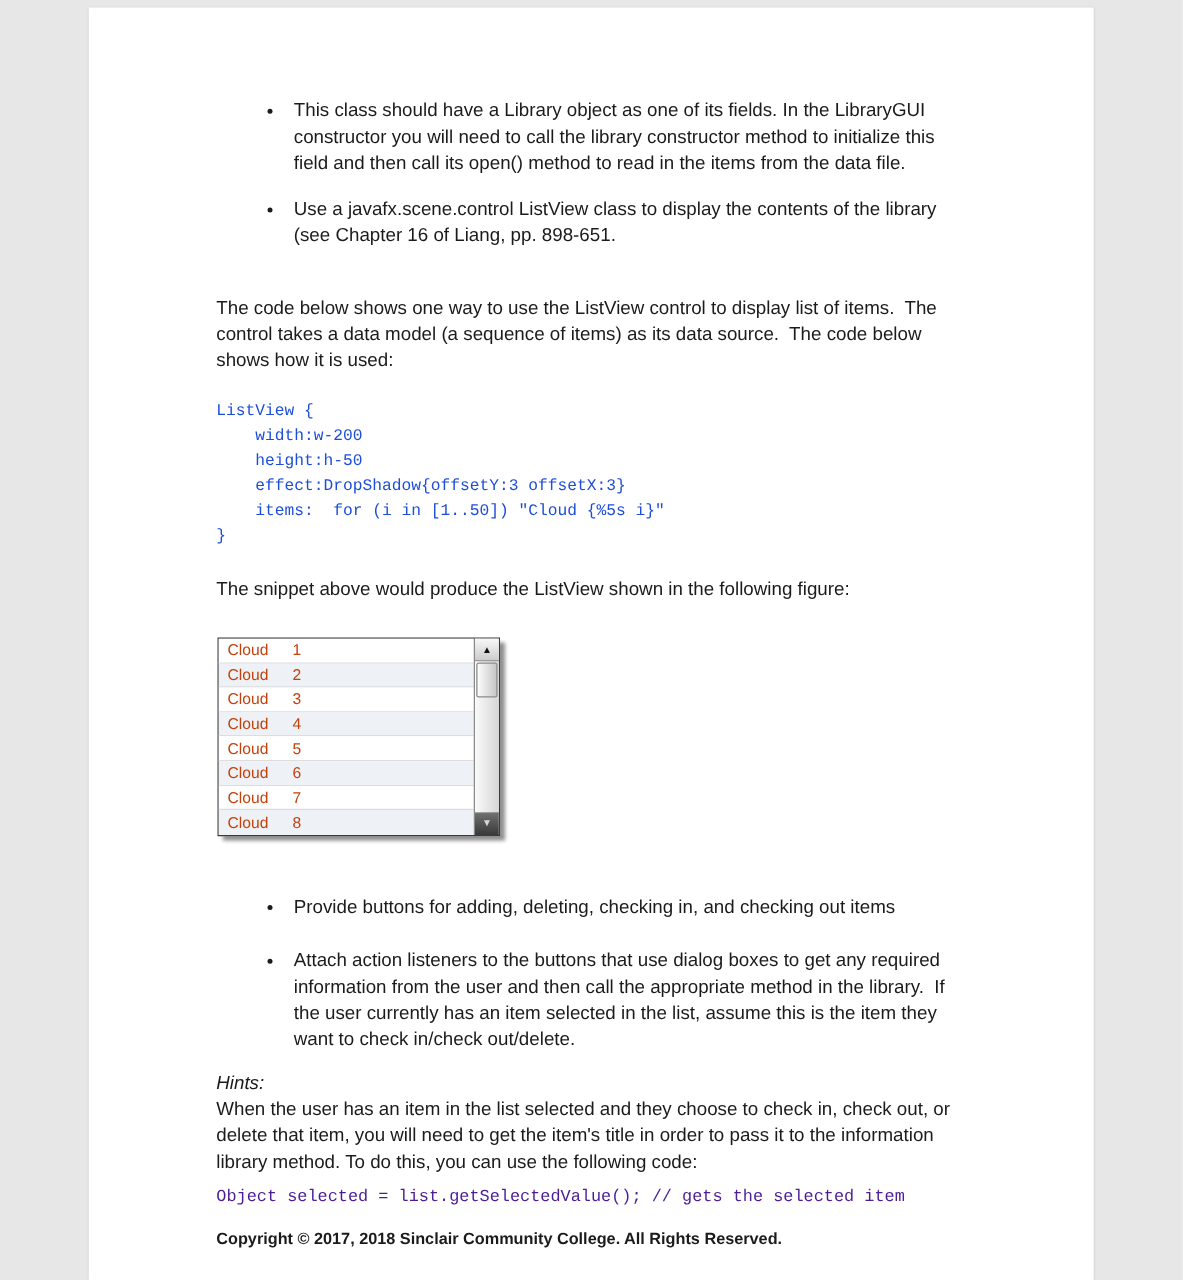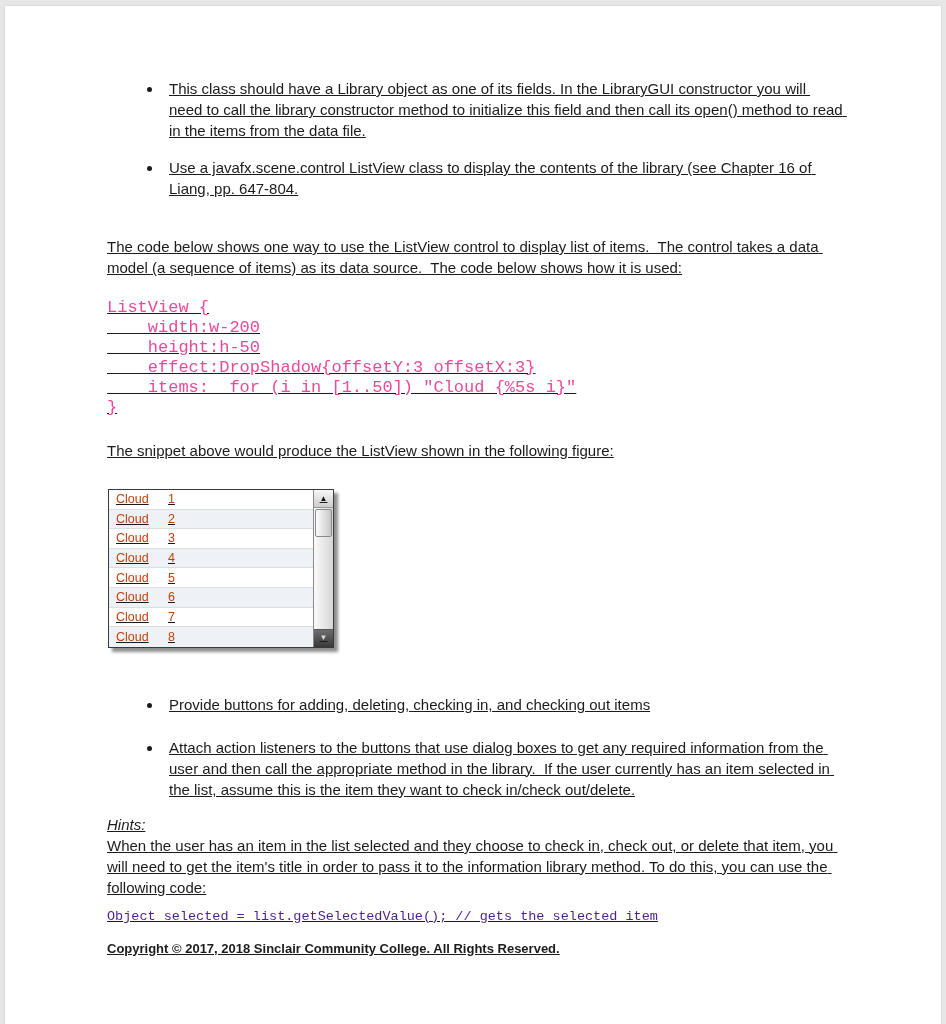--- a/index.html
+++ b/index.html
@@ -5,52 +5,51 @@
   html, body {
     margin: 0;
     padding: 0;
     width: 946px;
     height: 1024px;
     background: #e7e7e7;
     overflow: hidden;
     font-family: "Liberation Sans", sans-serif;
   }
   .paper {
-    width: 936px;
+    width: 804px;
     height: 1018px;
     margin: 6px auto 0 auto;
     background: #ffffff;
     box-sizing: border-box;
     padding: 72px 98px 20px 102px;
     color: #1b1b1b;
     box-shadow: 0 0 2px rgba(0,0,0,0.15);
-    text-decoration: underline;
   }
   p, li {
     font-size: 15px;
     line-height: 21px;
     margin: 0;
     white-space: pre-wrap;
   }
   ul.bullets {
     margin: 0;
     padding-left: 56px;
     list-style-type: disc;
   }
   ul.bullets li { padding-left: 6px; }
   ul.bullets-top li:first-child { margin-bottom: 16px; }
   ul.bullets-top { margin-bottom: 37px; }
   .para-intro { margin-bottom: 20px; }
   pre.code-block {
     font-family: "Liberation Mono", "DejaVu Sans Mono", monospace;
-    font-size: 17px;
+    font-size: 13px;
     line-height: 20px;
     margin: 0 0 22px 0;
     white-space: pre;
-    color: #ec4899;
+    color: #1d4ed8;
   }
   .para-snippet { margin-bottom: 0; }
 
   
   .listview {
     width: 226px;
     margin: 28px 0 46px 1px;
     border: 1px solid #3a3a3a;
     background: #ffffff;
     display: flex;
@@ -125,21 +124,21 @@
     line-height: 17px;
   }
 </style>
 </head>
 <body>
 
 <div class="paper">
 
   <ul class="bullets bullets-top">
     <li><span>This class should have a Library object as one of its fields. In the LibraryGUI constructor you will need to call the library constructor method to initialize this field and then call its open() method to read in the items from the data file.</span></li>
-    <li><span>Use a javafx.scene.control ListView class to display the contents of the library (see Chapter 16 of Liang, pp. 647-804.</span></li>
+    <li><span>Use a javafx.scene.control ListView class to display the contents of the library (see Chapter 16 of Liang, pp. 898-651.</span></li>
   </ul>
 
   <p class="para-intro">The code below shows one way to use the ListView control to display list of items.  The control takes a data model (a sequence of items) as its data source.  The code below shows how it is used:</p>
 
   <pre class="code-block">ListView {
     width:w-200
     height:h-50
     effect:DropShadow{offsetY:3 offsetX:3}
     items:  for (i in [1..50]) "Cloud {%5s i}"
 }</pre>

